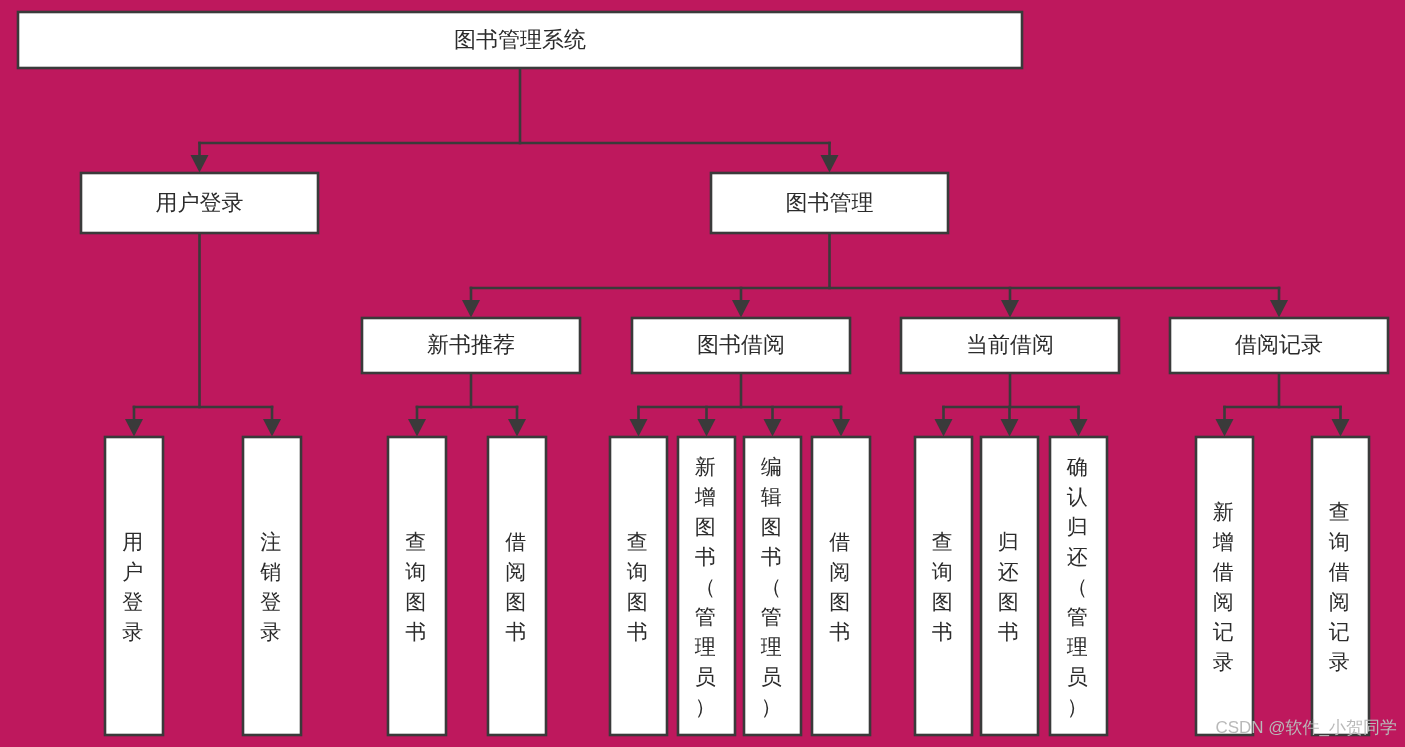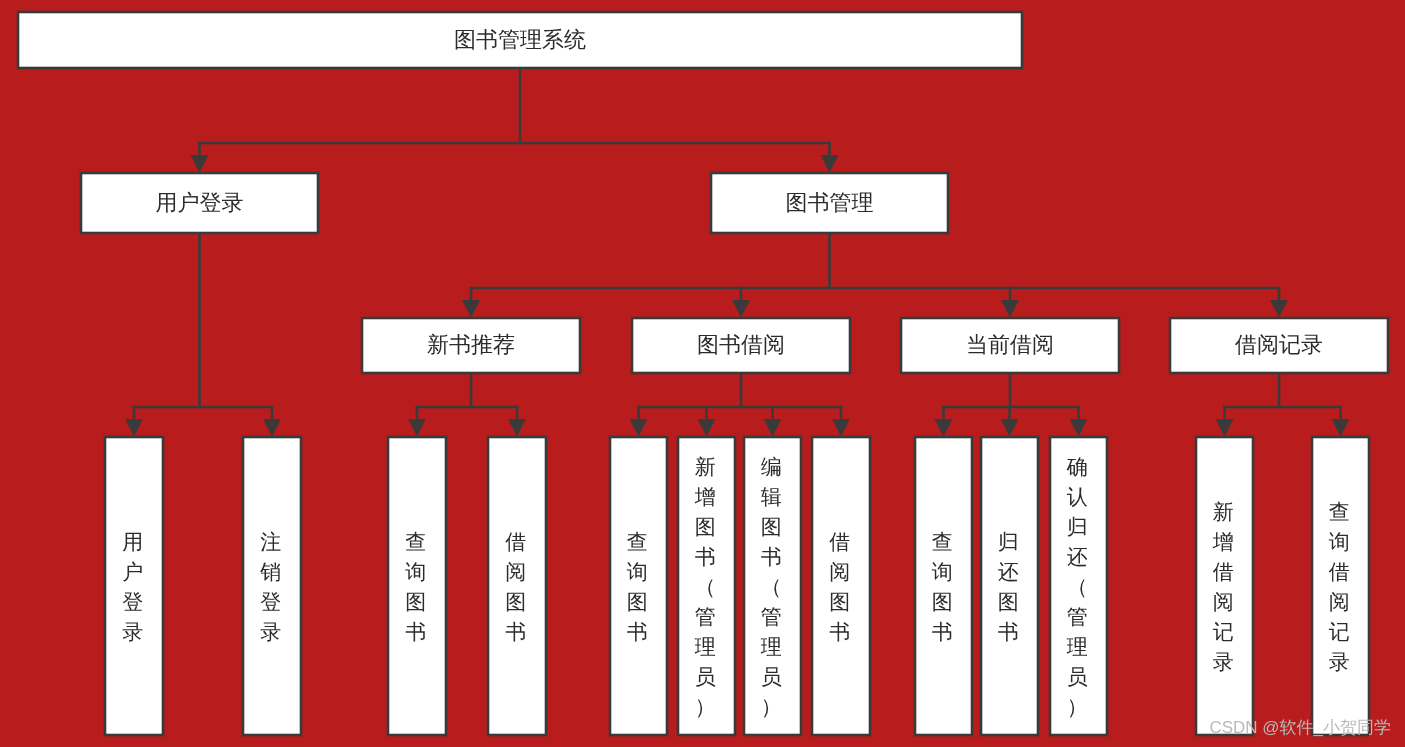--- a/index.html
+++ b/index.html
@@ -10,21 +10,21 @@
   body {
     width: 1405px;
     height: 747px;
     font-family: "Liberation Sans", "DejaVu Sans", sans-serif;
     overflow: hidden;
   }
   #diagram-root {
     position: relative;
     width: 1405px;
     height: 747px;
-    background: #b91c1c;
+    background: #be185d;
   }
   svg#tree-svg {
     position: absolute;
     left: 0;
     top: 0;
     width: 1405px;
     height: 747px;
     display: block;
   }
   .node-rect {
@@ -51,21 +51,21 @@
   }
   .node-label-vert {
     fill: #2b2b2b;
     font-family: "Liberation Sans", "DejaVu Sans", sans-serif;
     font-size: 21px;
     letter-spacing: 2.5px;
     text-anchor: middle;
   }
   .watermark {
     position: absolute;
-    right: 14px;
+    right: 8px;
     bottom: 8px;
     font-family: "Liberation Sans", "DejaVu Sans", sans-serif;
     font-size: 17px;
     color: #b9b9b9;
     white-space: nowrap;
     user-select: none;
   }
 </style>
 </head>
 <body>

